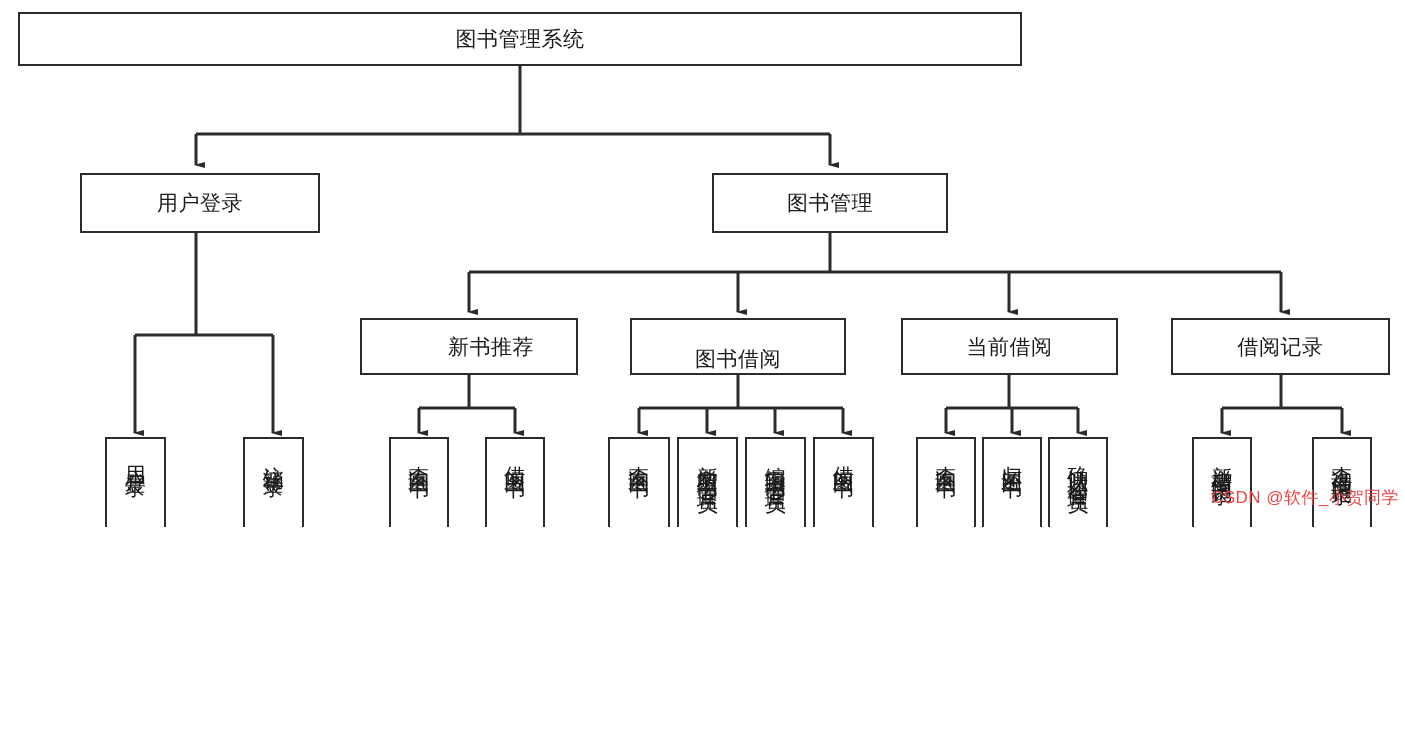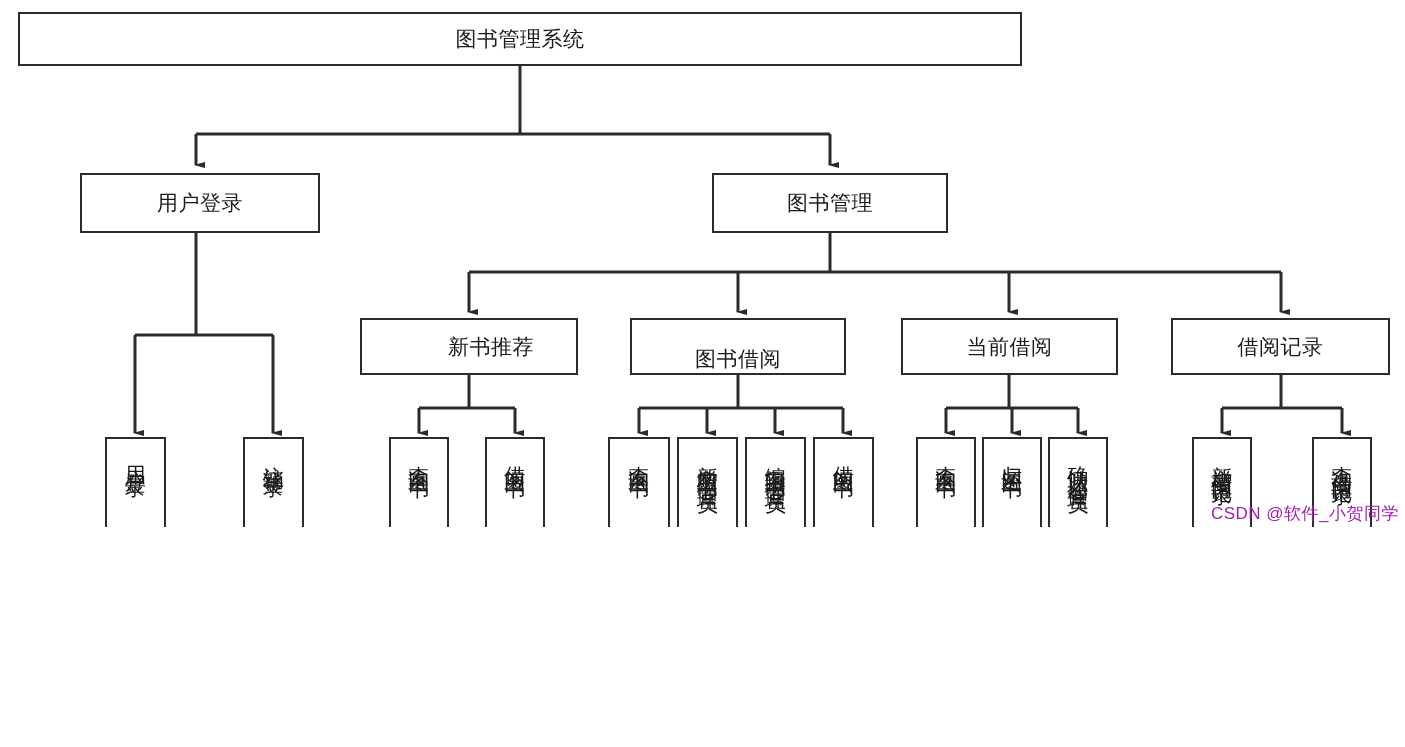--- a/index.html
+++ b/index.html
@@ -55,23 +55,23 @@
     -webkit-writing-mode: vertical-rl;
     font-size: 21px;
     line-height: 1.02;
     letter-spacing: 4px;
     white-space: nowrap;
     color: #1a1a1a;
   }
   .watermark {
     position: absolute;
     right: 6px;
-    bottom: 2px;
+    bottom: 18px;
     font-size: 17px;
-    color: #a21caf;
+    color: #ef4444;
     letter-spacing: 0.5px;
     z-index: 5;
     white-space: nowrap;
   }
 </style>
 </head>
 <body>
 
 <div id="canvas">
 

